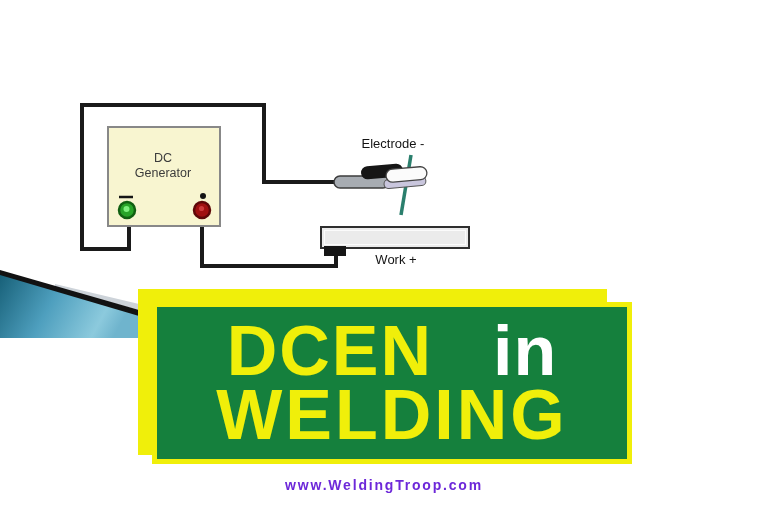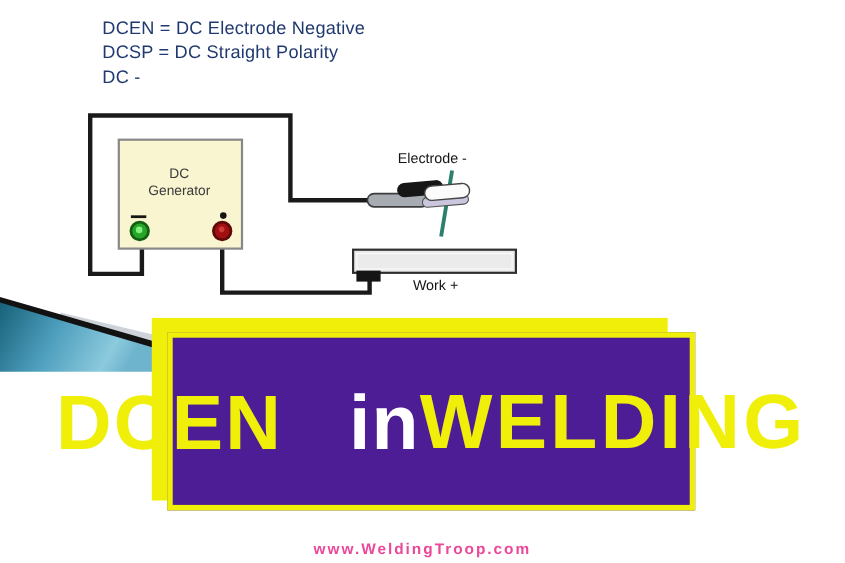--- a/index.html
+++ b/index.html
@@ -23,57 +23,52 @@
   .banner-back{
     position:absolute;left:138px;top:289px;
     width:469px;height:166px;
     background:#f0ef0a;
   }
   .banner-front{
     position:absolute;left:152px;top:302px;
     width:480px;height:162px;
     box-sizing:border-box;
     border:5px solid #f0ef0a;
-    background:#4c1d95;
-    display:flex;flex-direction:row;
+    background:#15803d;
+    display:flex;flex-direction:column;
     align-items:center;justify-content:center;
   }
   .banner-line1{
     display:flex;align-items:baseline;
     line-height:62px;height:62px;margin-top:2px;
   }
   .banner-word1{
     color:#f0ef0a;font-size:70px;font-weight:bold;letter-spacing:2px;
   }
   .banner-word2{
     color:#ffffff;font-size:70px;font-weight:bold;letter-spacing:1px;
     margin-left:60px;
   }
   .banner-line2{
     color:#f0ef0a;font-size:70px;font-weight:bold;letter-spacing:3px;
     line-height:66px;height:66px;margin-top:0;
   }
   
   .footer-url{
-    position:absolute;left:0;top:491px;width:768px;
+    position:absolute;left:0;top:477px;width:768px;
     text-align:center;
-    color:#ec4899;font-size:14px;font-weight:bold;letter-spacing:1.8px;
+    color:#6d28d9;font-size:14px;font-weight:bold;letter-spacing:1.8px;
   }
   .svg-label{font-family:"Liberation Sans",sans-serif;}
 </style>
 </head>
 <body>
 
 <div class="stage">
 
-  <div class="definitions">
-    <div>DCEN = DC Electrode Negative</div>
-    <div>DCSP = DC Straight Polarity</div>
-    <div>DC -</div>
-  </div>
 
   <svg class="diagram-svg" width="768" height="512" viewBox="0 0 768 512">
     <defs>
       <linearGradient id="tealGrad" x1="0" y1="0" x2="1" y2="0.25">
         <stop offset="0" stop-color="#176078"></stop>
         <stop offset="0.45" stop-color="#4e9fbe"></stop>
         <stop offset="0.85" stop-color="#8ccadd"></stop>
         <stop offset="1" stop-color="#6fb4cd"></stop>
       </linearGradient>
     </defs>

